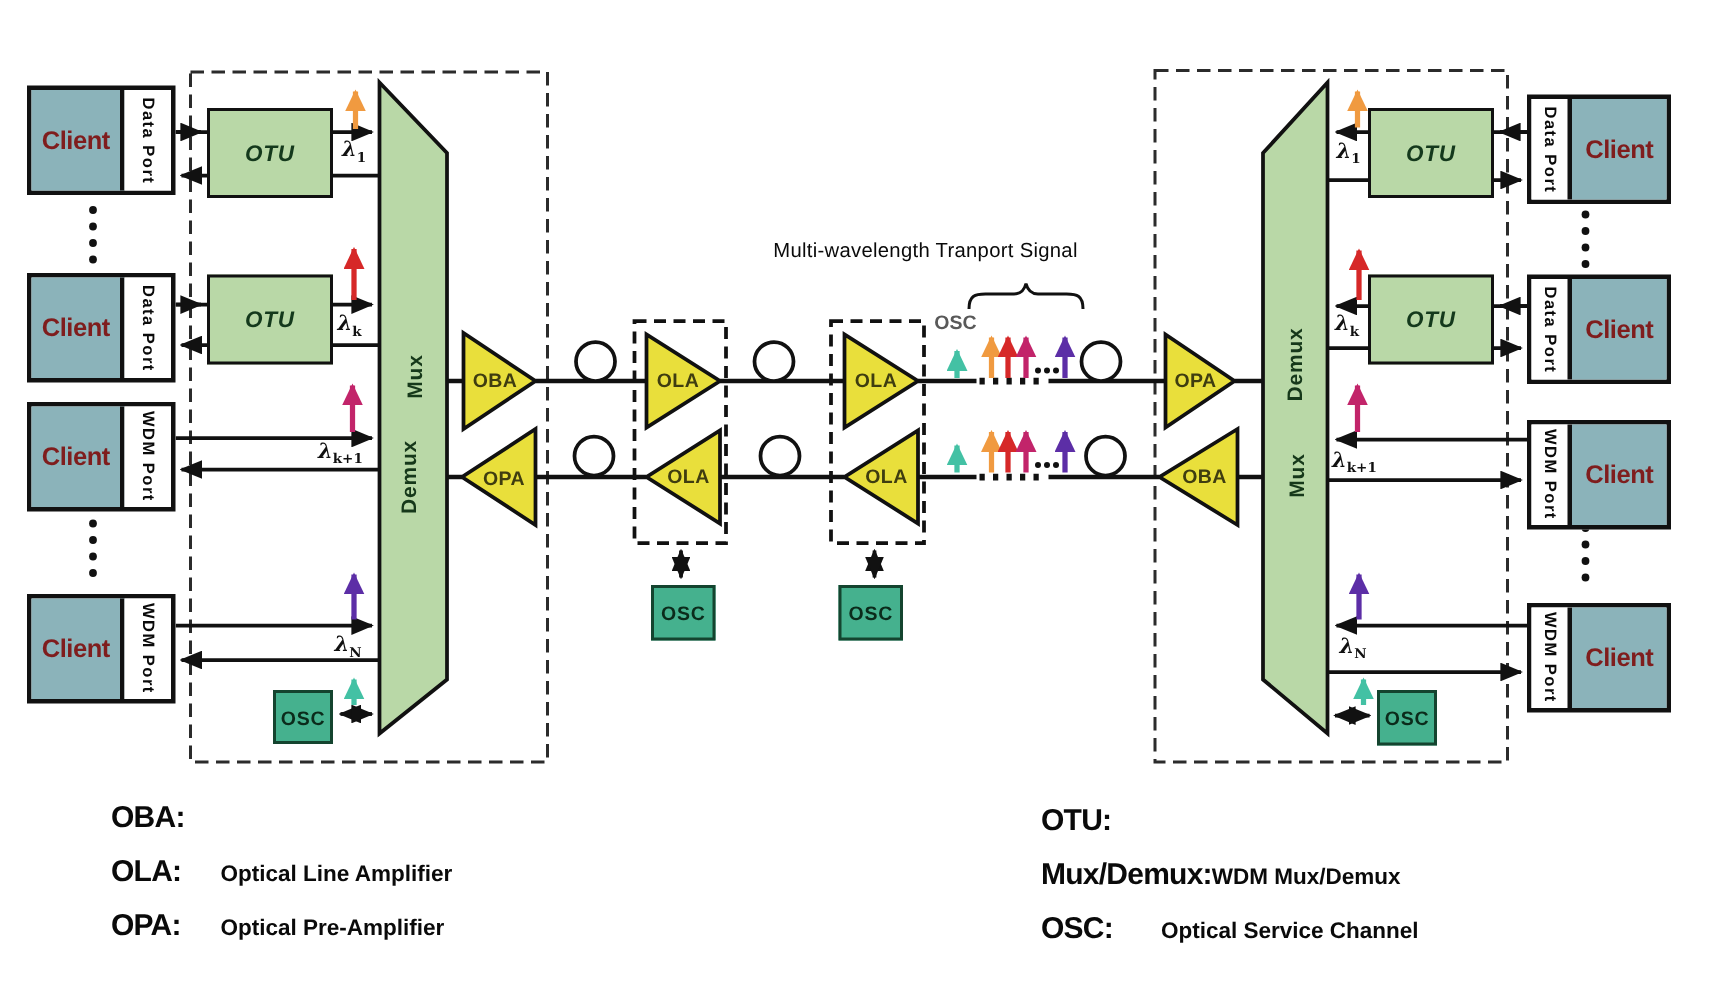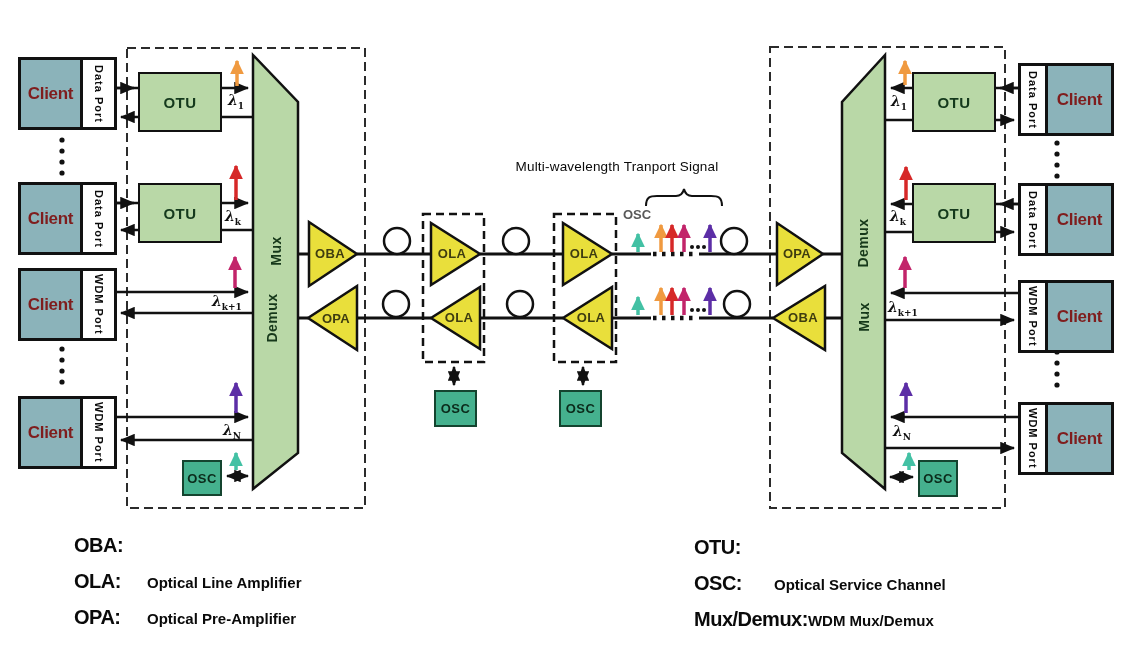--- a/index.html
+++ b/index.html
@@ -23,21 +23,21 @@
   }
   .pleft  .client-main { width:59px; border-right:3px solid #111; }
   .pleft  .client-port { flex:1; }
   .pright .client-port { width:24px; border-right:3px solid #111; }
   .pright .client-main { flex:1; }
 
   
   .otu-box {
     background:#b9d8a7; border:2.5px solid #111; display:flex;
     align-items:center; justify-content:center;
-    font-weight:bold; font-size:15px; color:#14391c; letter-spacing:0.5px;
+    font-weight:bold; font-size:15px; color:#14391c; letter-spacing:0.5px;font-style:italic;
   }
   .osc-box {
     background:#45b18e; border:2.5px solid #14442f; display:flex;
     align-items:center; justify-content:center;
     font-weight:bold; font-size:13px; color:#0b2b1b; letter-spacing:0.5px;
   }
 
   .tri-label {
     width:38px; text-align:center; font-weight:bold; font-size:13px;
     color:#3f3d10; letter-spacing:0.3px;
@@ -319,22 +319,22 @@
   <div class="legend-row">
     <span class="legend-term">OPA:</span>
     <span class="legend-def">Optical Pre-Amplifier</span>
   </div>
 </div>
 <div id="legend-right" class="abs legend" style="left:694px; top:536px;">
   <div class="legend-row">
     <span class="legend-term">OTU:</span>
   </div>
   <div class="legend-row">
+    <span class="legend-term">Mux/Demux:</span>
+    <span class="legend-def">WDM Mux/Demux</span>
+  </div>
+  <div class="legend-row">
     <span class="legend-term">OSC:</span>
     <span class="legend-def">Optical Service Channel</span>
   </div>
-  <div class="legend-row">
-    <span class="legend-term">Mux/Demux:</span>
-    <span class="legend-def">WDM Mux/Demux</span>
-  </div>
 </div>
 
 </div>
 
 </body></html>

